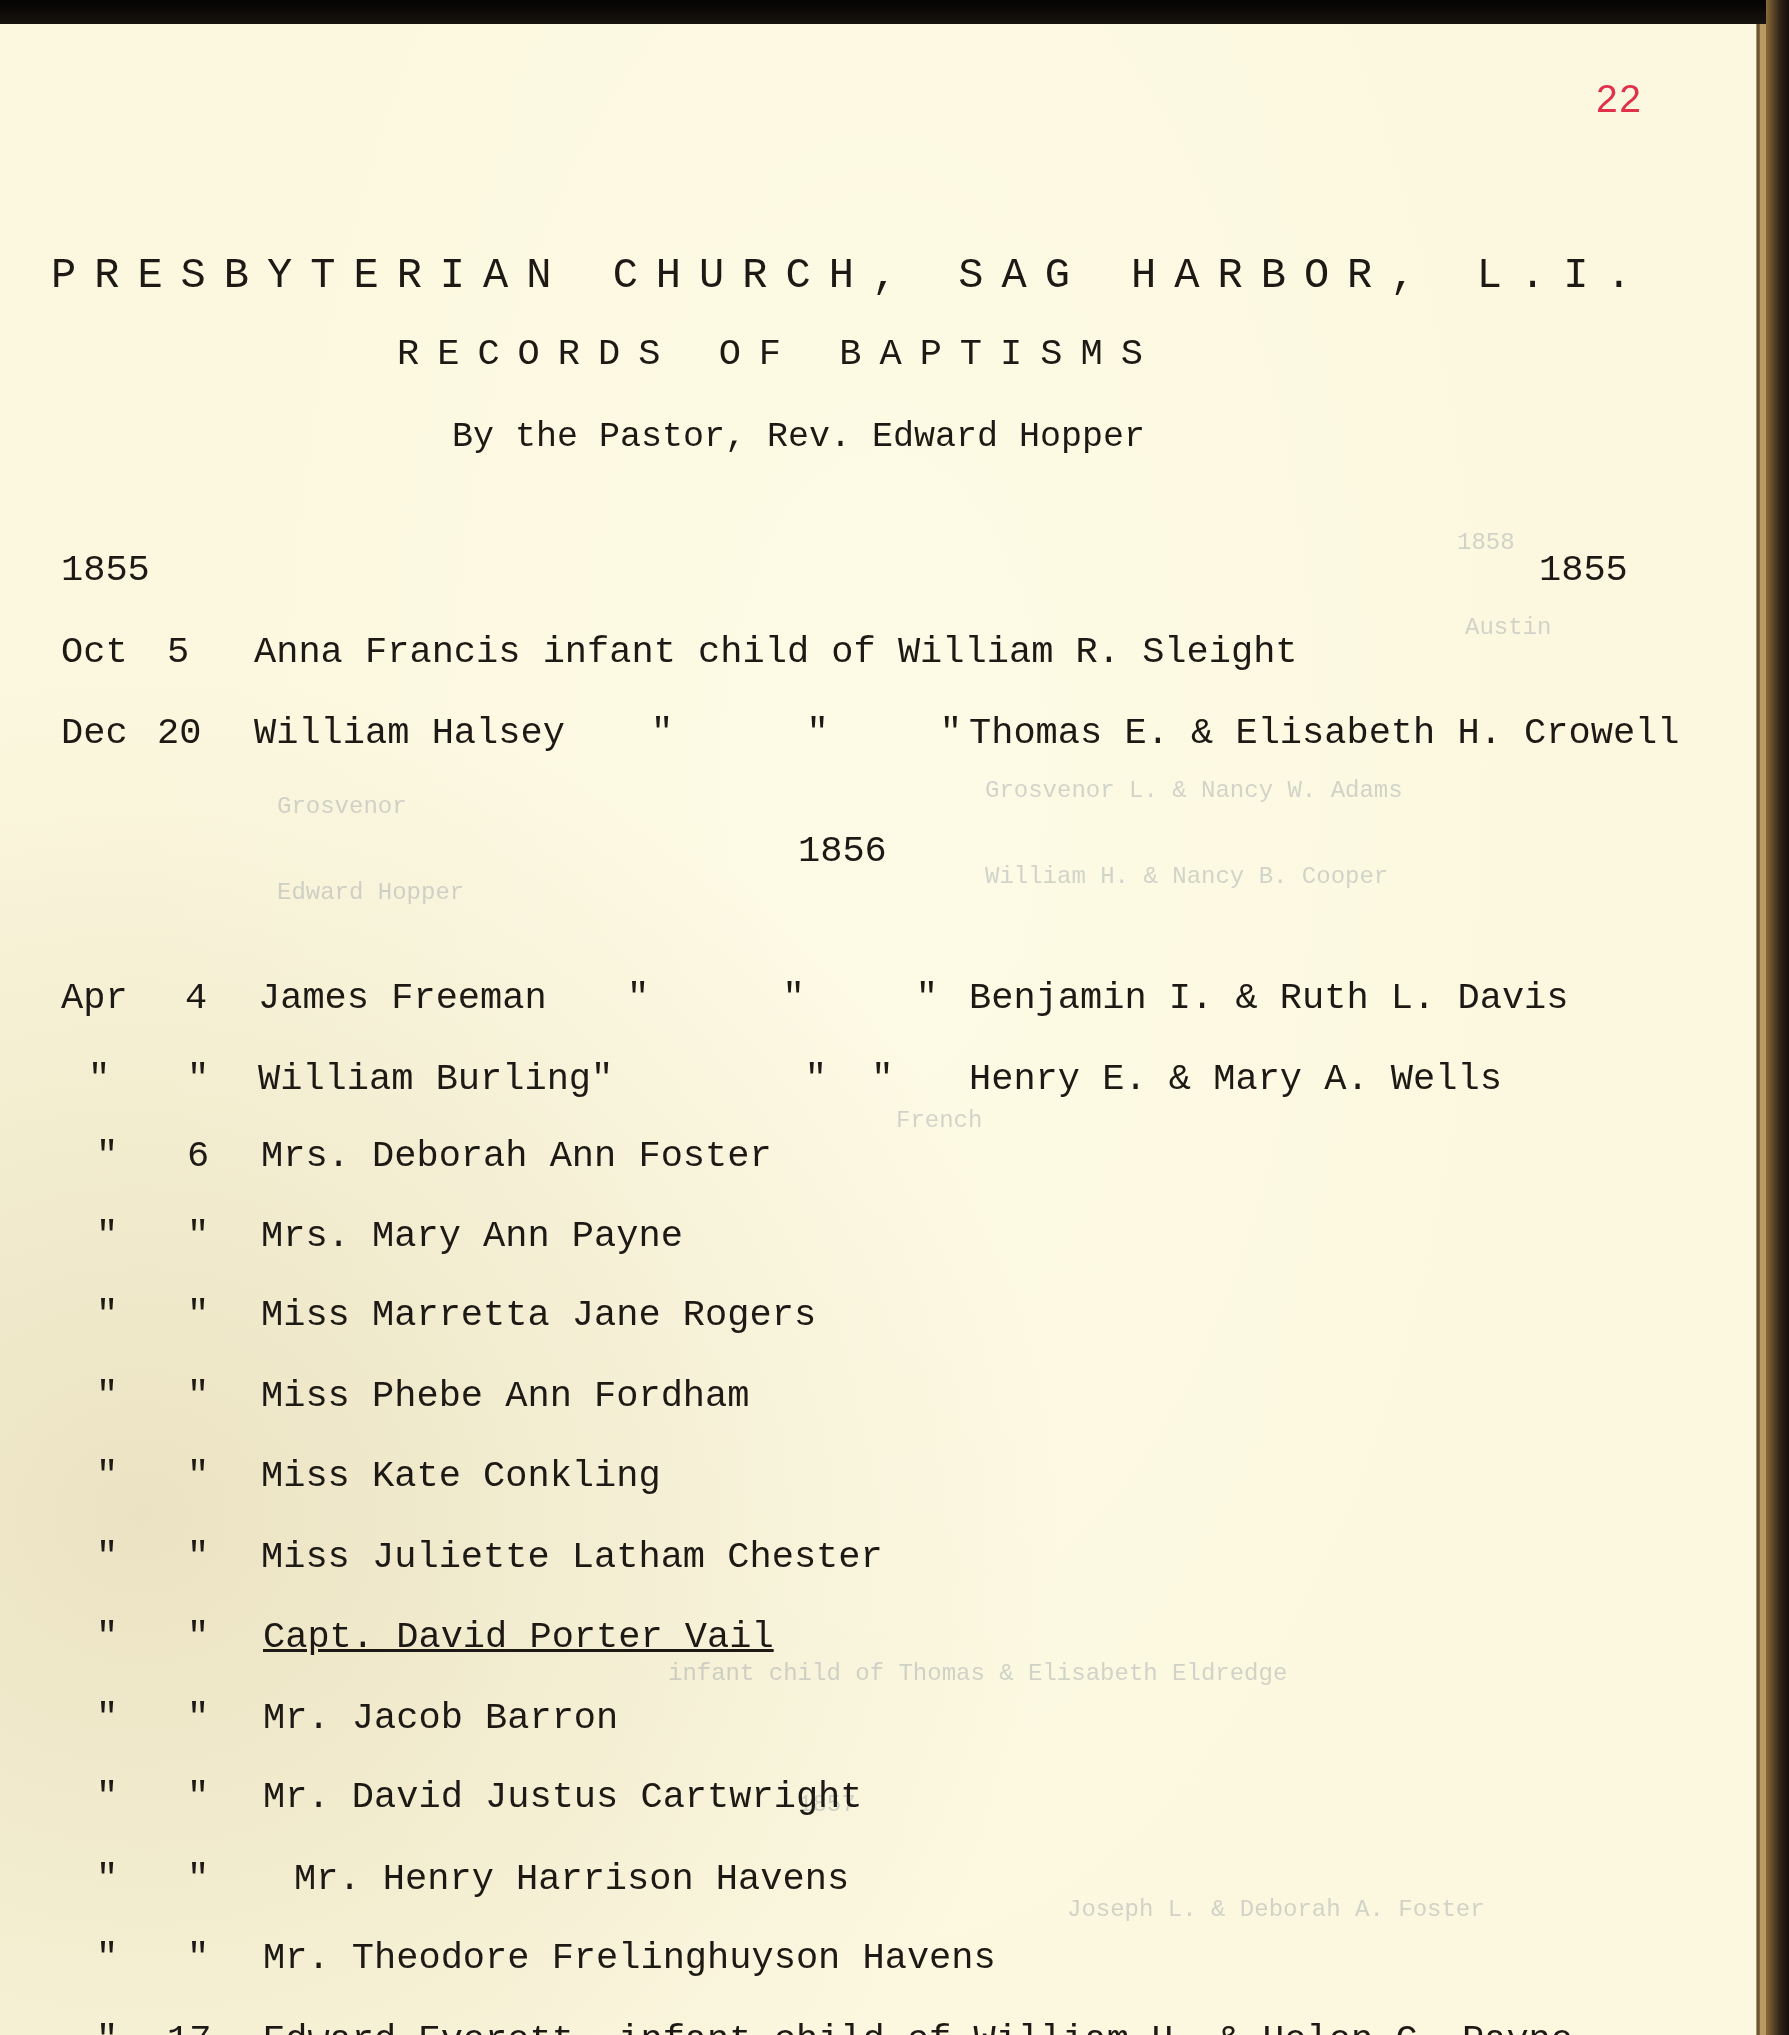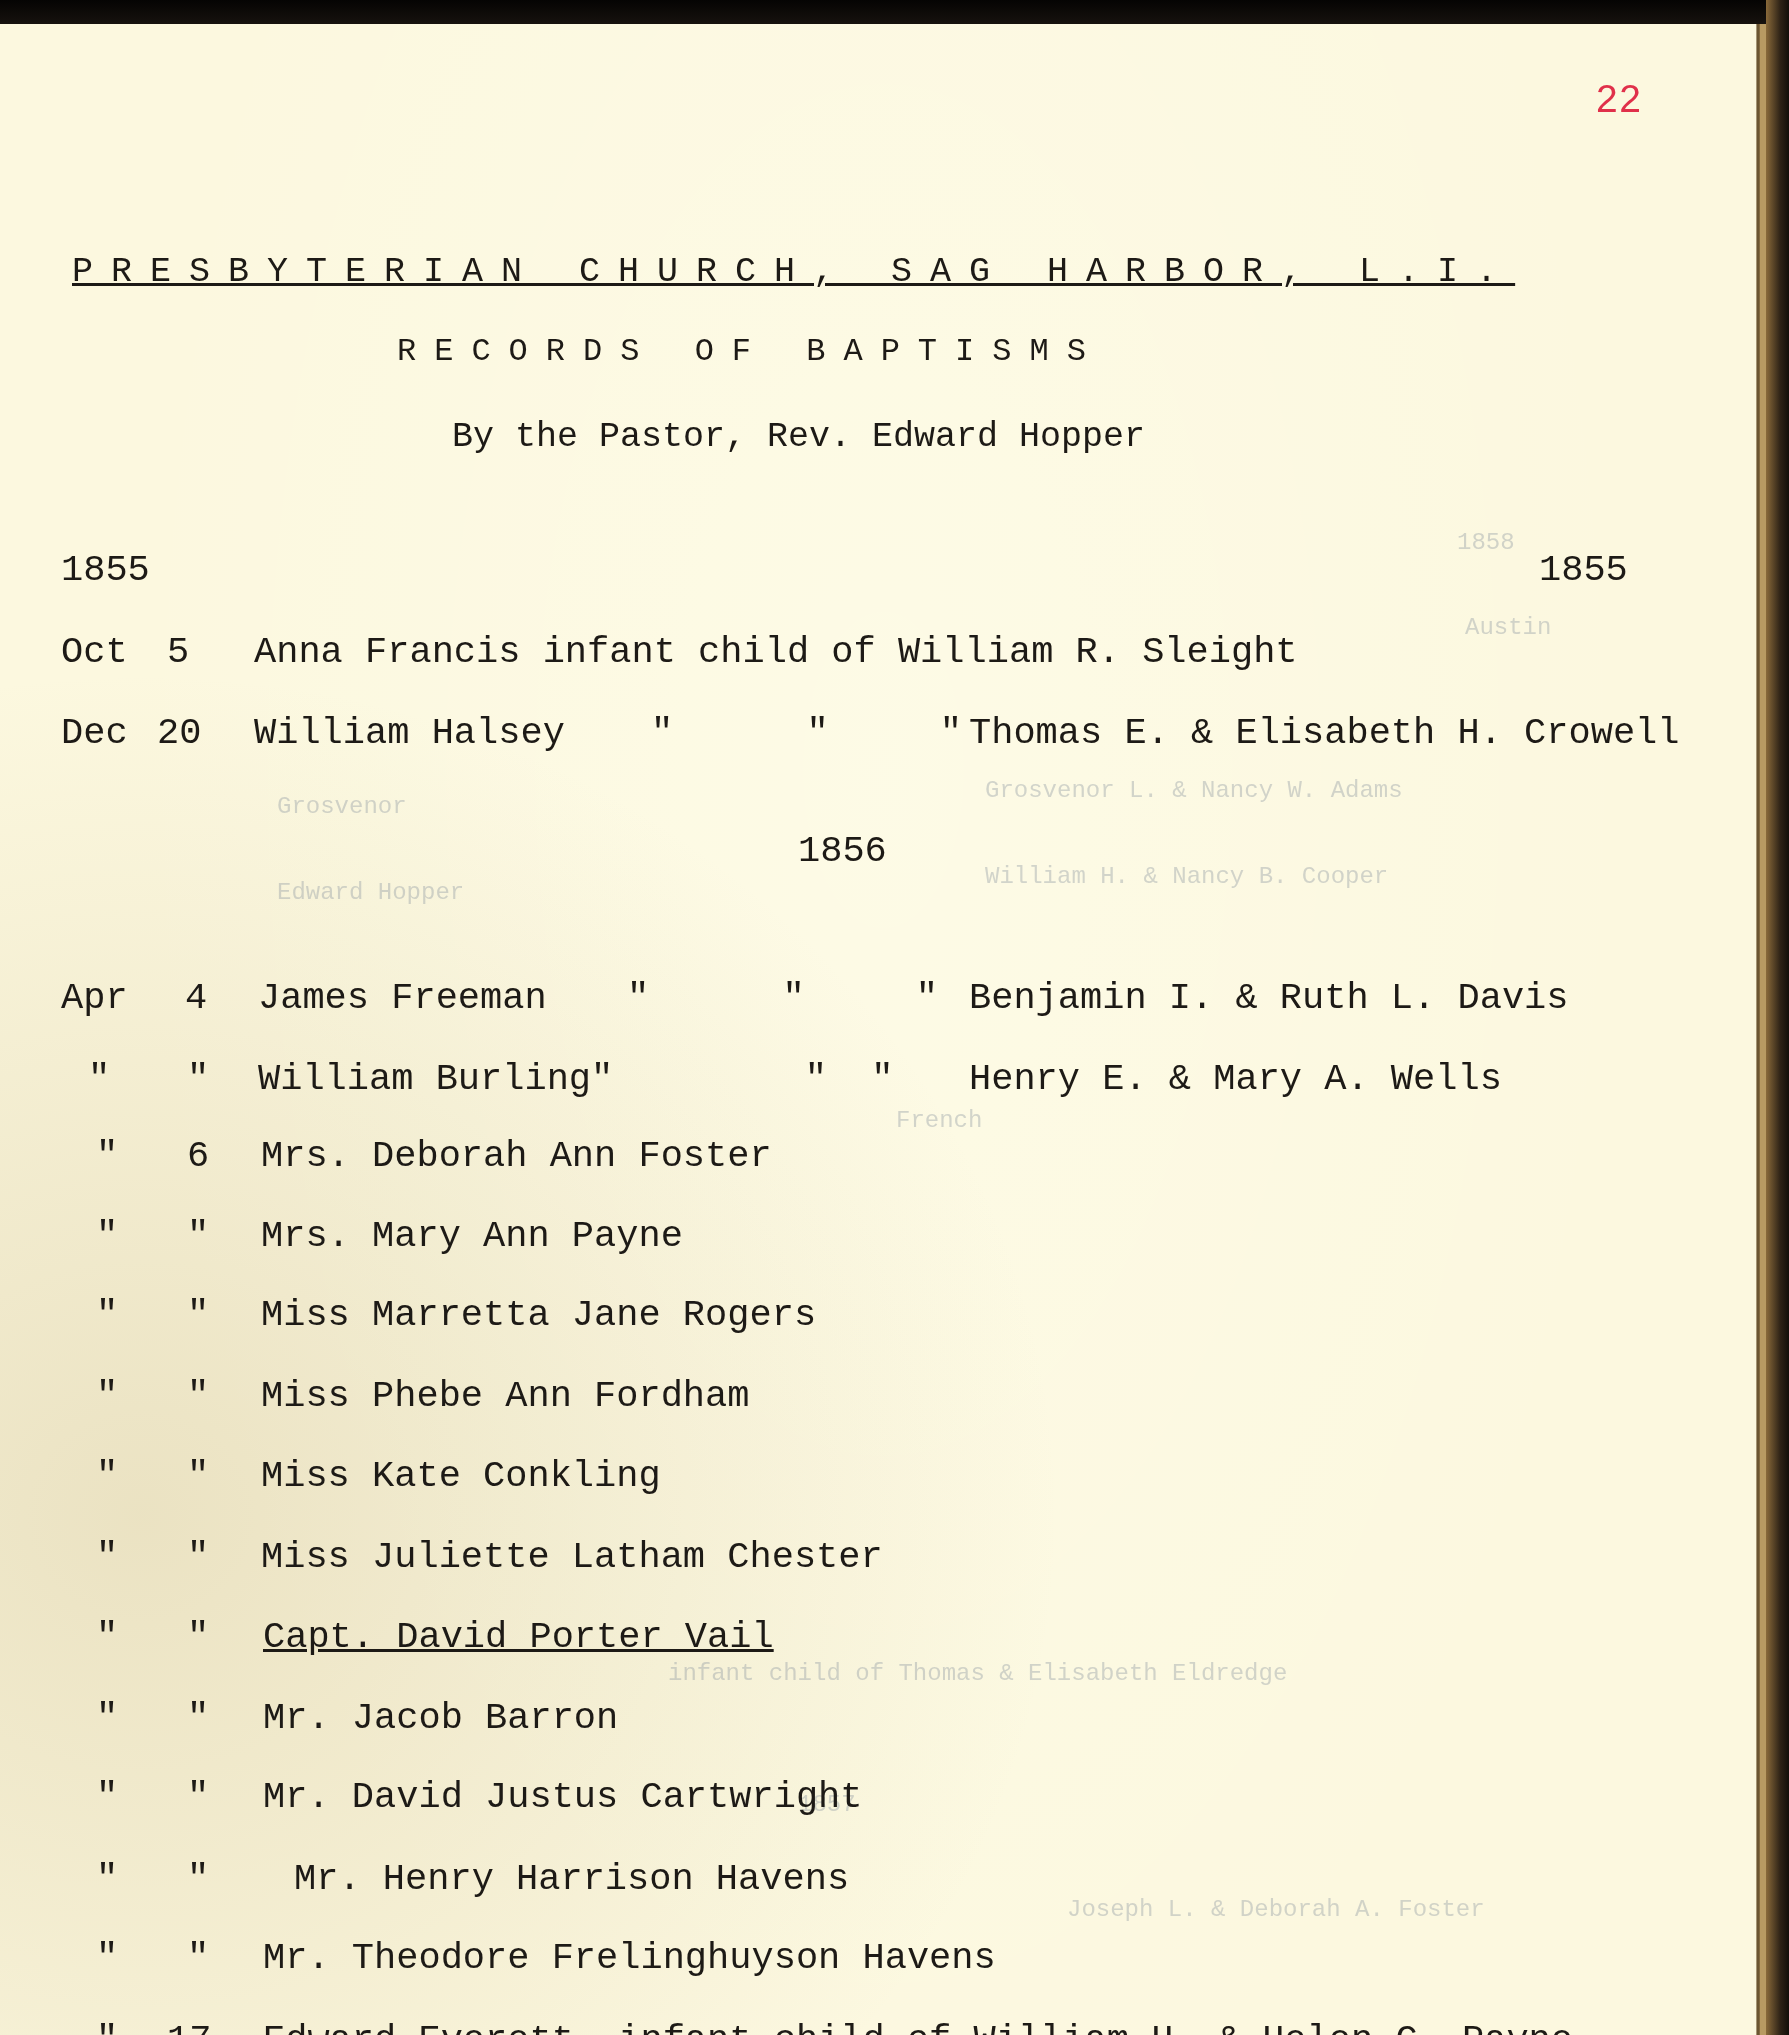--- a/index.html
+++ b/index.html
@@ -23,22 +23,22 @@
   .right-edge {
     position: absolute; right: 0; top: 0; width: 24.4px; height: 2529px;
     background: linear-gradient(90deg, #8a6a3a, #2d2216 60%, #0f0c08);
   }
   .page-number {
     position: absolute; left: 1596px; top: 53px;
     font-family: "Liberation Sans", sans-serif; font-size: 39px;
     color: #e0304a; letter-spacing: 1.6px;
   }
   .tw { position: absolute; color: #1d1a16; font-size: 37px; white-space: pre; }
-  .title1 { left: 72px; top: 228px; letter-spacing: 18px; font-size: 35px; text-decoration: underline; }
-  .title2 { left: 397px; top: 309px; letter-spacing: 18px; font-size: 32px; }
+  .title1 { left: 51px; top: 228px; letter-spacing: 18px; font-size: 42px; }
+  .title2 { left: 397px; top: 309px; letter-spacing: 18px; font-size: 37px; }
   .title3 { left: 452px; top: 393px; font-size: 35px; }
   .year { font-size: 37px; }
   .ghost {
     position: absolute; color: rgba(140,150,160,0.38); font-size: 24px; white-space: pre;
   }
   .col-month { left: 61px; }
   .row { position: absolute; left: 0; width: 1767px; height: 49px; }
   .row span { position: absolute; top: 0; font-size: 37px; color: #1d1a16; white-space: pre; }
 </style>
 </head>

